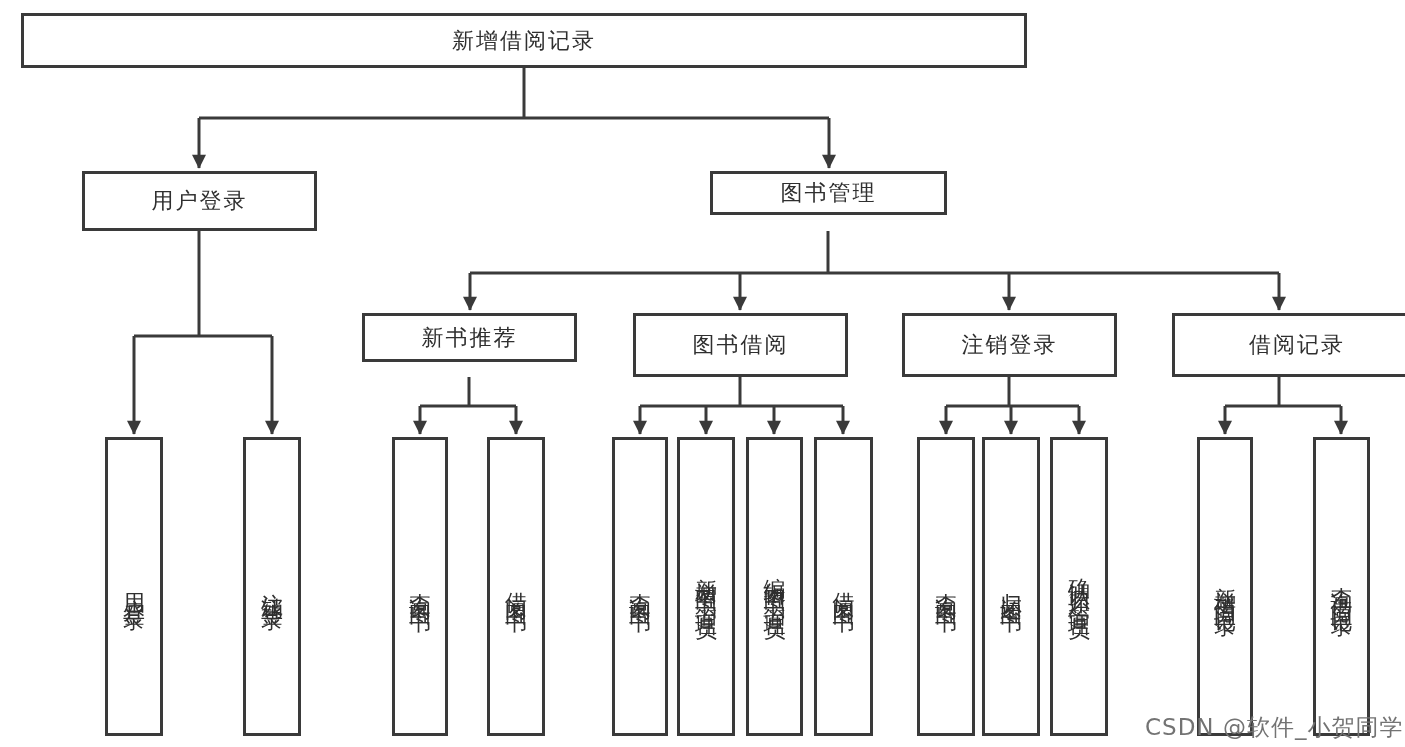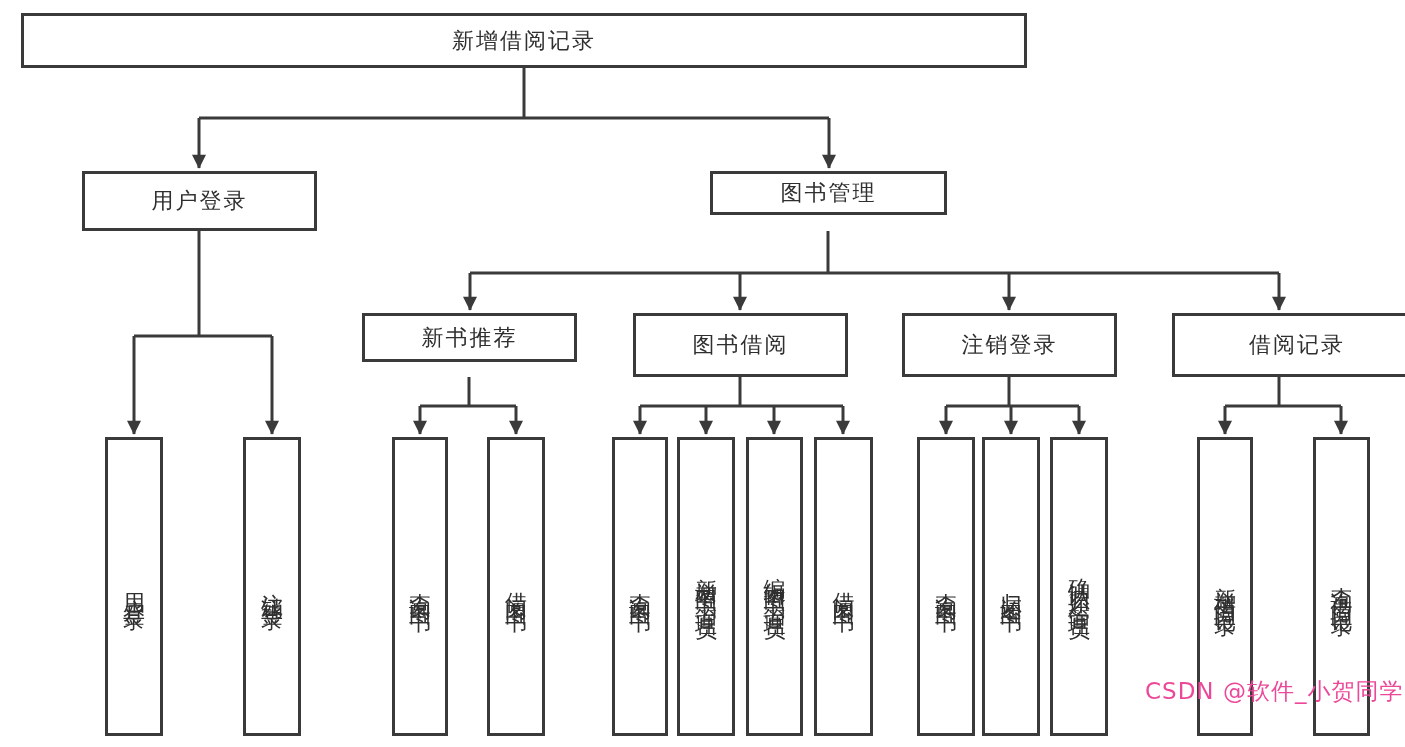--- a/index.html
+++ b/index.html
@@ -25,24 +25,24 @@
   .box .lbl { font-size:22px; letter-spacing:2px; white-space:nowrap; }
   .box.leaf .lbl {
     writing-mode:vertical-rl;
     text-orientation:mixed;
     font-size:22px;
     letter-spacing:6px;
     white-space:nowrap;
   }
   .watermark {
     position:absolute;
-    left:1145px; top:676px;
+    left:1145px; top:712px;
     z-index:2;
     font-size:23px;
-    color:#ec4899;
+    color:#737373;
     letter-spacing:1px;
     white-space:nowrap;
   }
 </style>
 </head>
 <body>
 
 <div class="canvas">
 
   <svg class="wires" width="1405" height="747" viewBox="0 0 1405 747">

